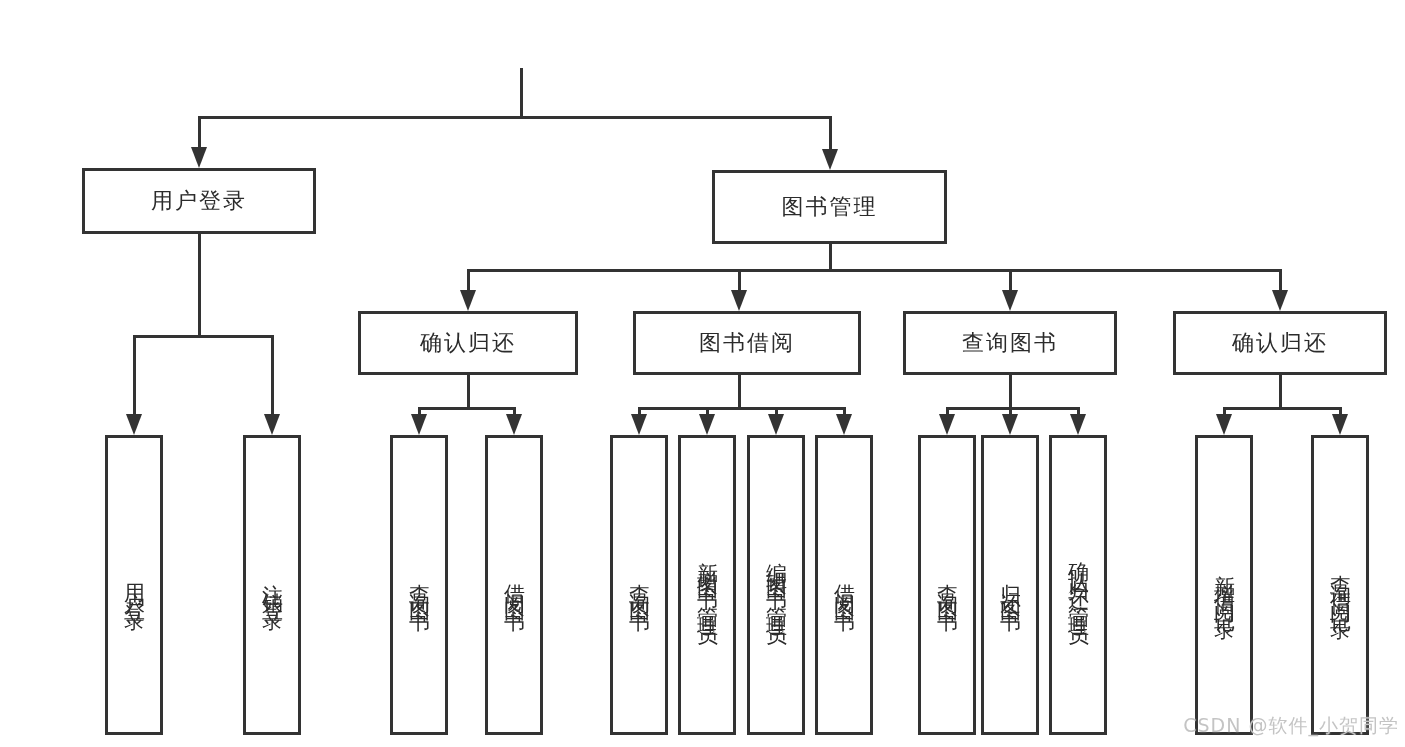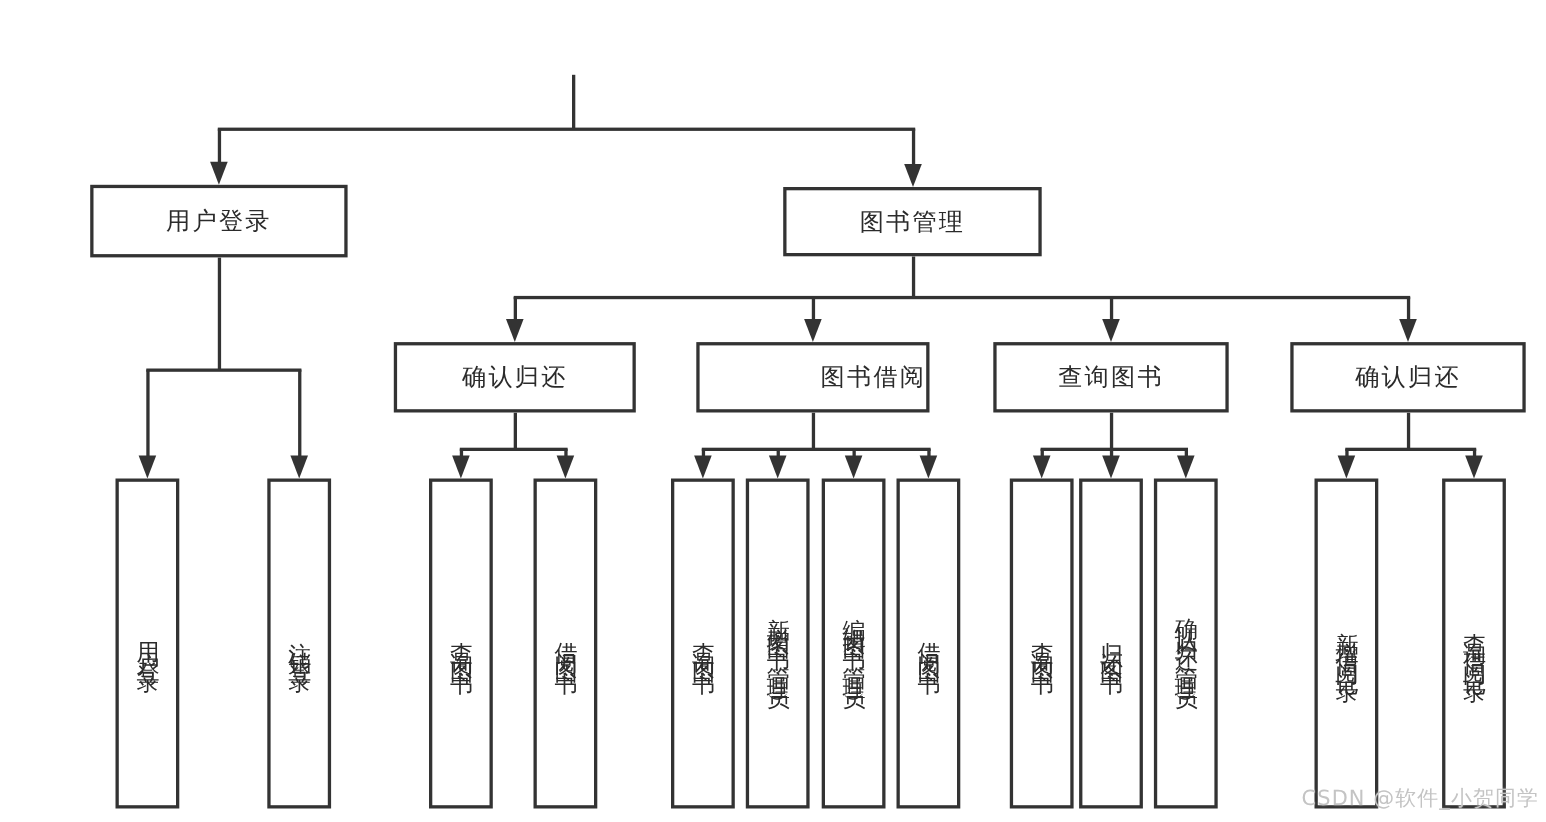--- a/index.html
+++ b/index.html
@@ -64,27 +64,27 @@
   }
 </style>
 </head>
 <body>
 
 <div class="canvas" id="diagram-canvas">
   <div class="watermark">CSDN @软件_小贺同学</div>
     <div class="node" style="left: 82px; top: 168px; width: 234px; height: 66px;">
       <span>用户登录</span>
     </div>
-    <div class="node" style="left: 712px; top: 170px; width: 235px; height: 63px;">
+    <div class="node" style="left: 712px; top: 170px; width: 235px; height: 74px;">
       <span>图书管理</span>
     </div>
     <div class="node" style="left: 358px; top: 311px; width: 220px; height: 64px;">
       <span>确认归还</span>
     </div>
-    <div class="node" style="left: 633px; top: 311px; width: 212px; height: 64px; justify-content: flex-end;">
+    <div class="node" style="left: 633px; top: 311px; width: 228px; height: 64px;">
       <span>图书借阅</span>
     </div>
     <div class="node" style="left: 903px; top: 311px; width: 214px; height: 64px;">
       <span>查询图书</span>
     </div>
     <div class="node" style="left: 1173px; top: 311px; width: 214px; height: 64px;">
       <span>确认归还</span>
     </div>
     <div class="node v" style="left: 105px; top: 435px; width: 58px; height: 300px;">
       <span>用户登录</span>

